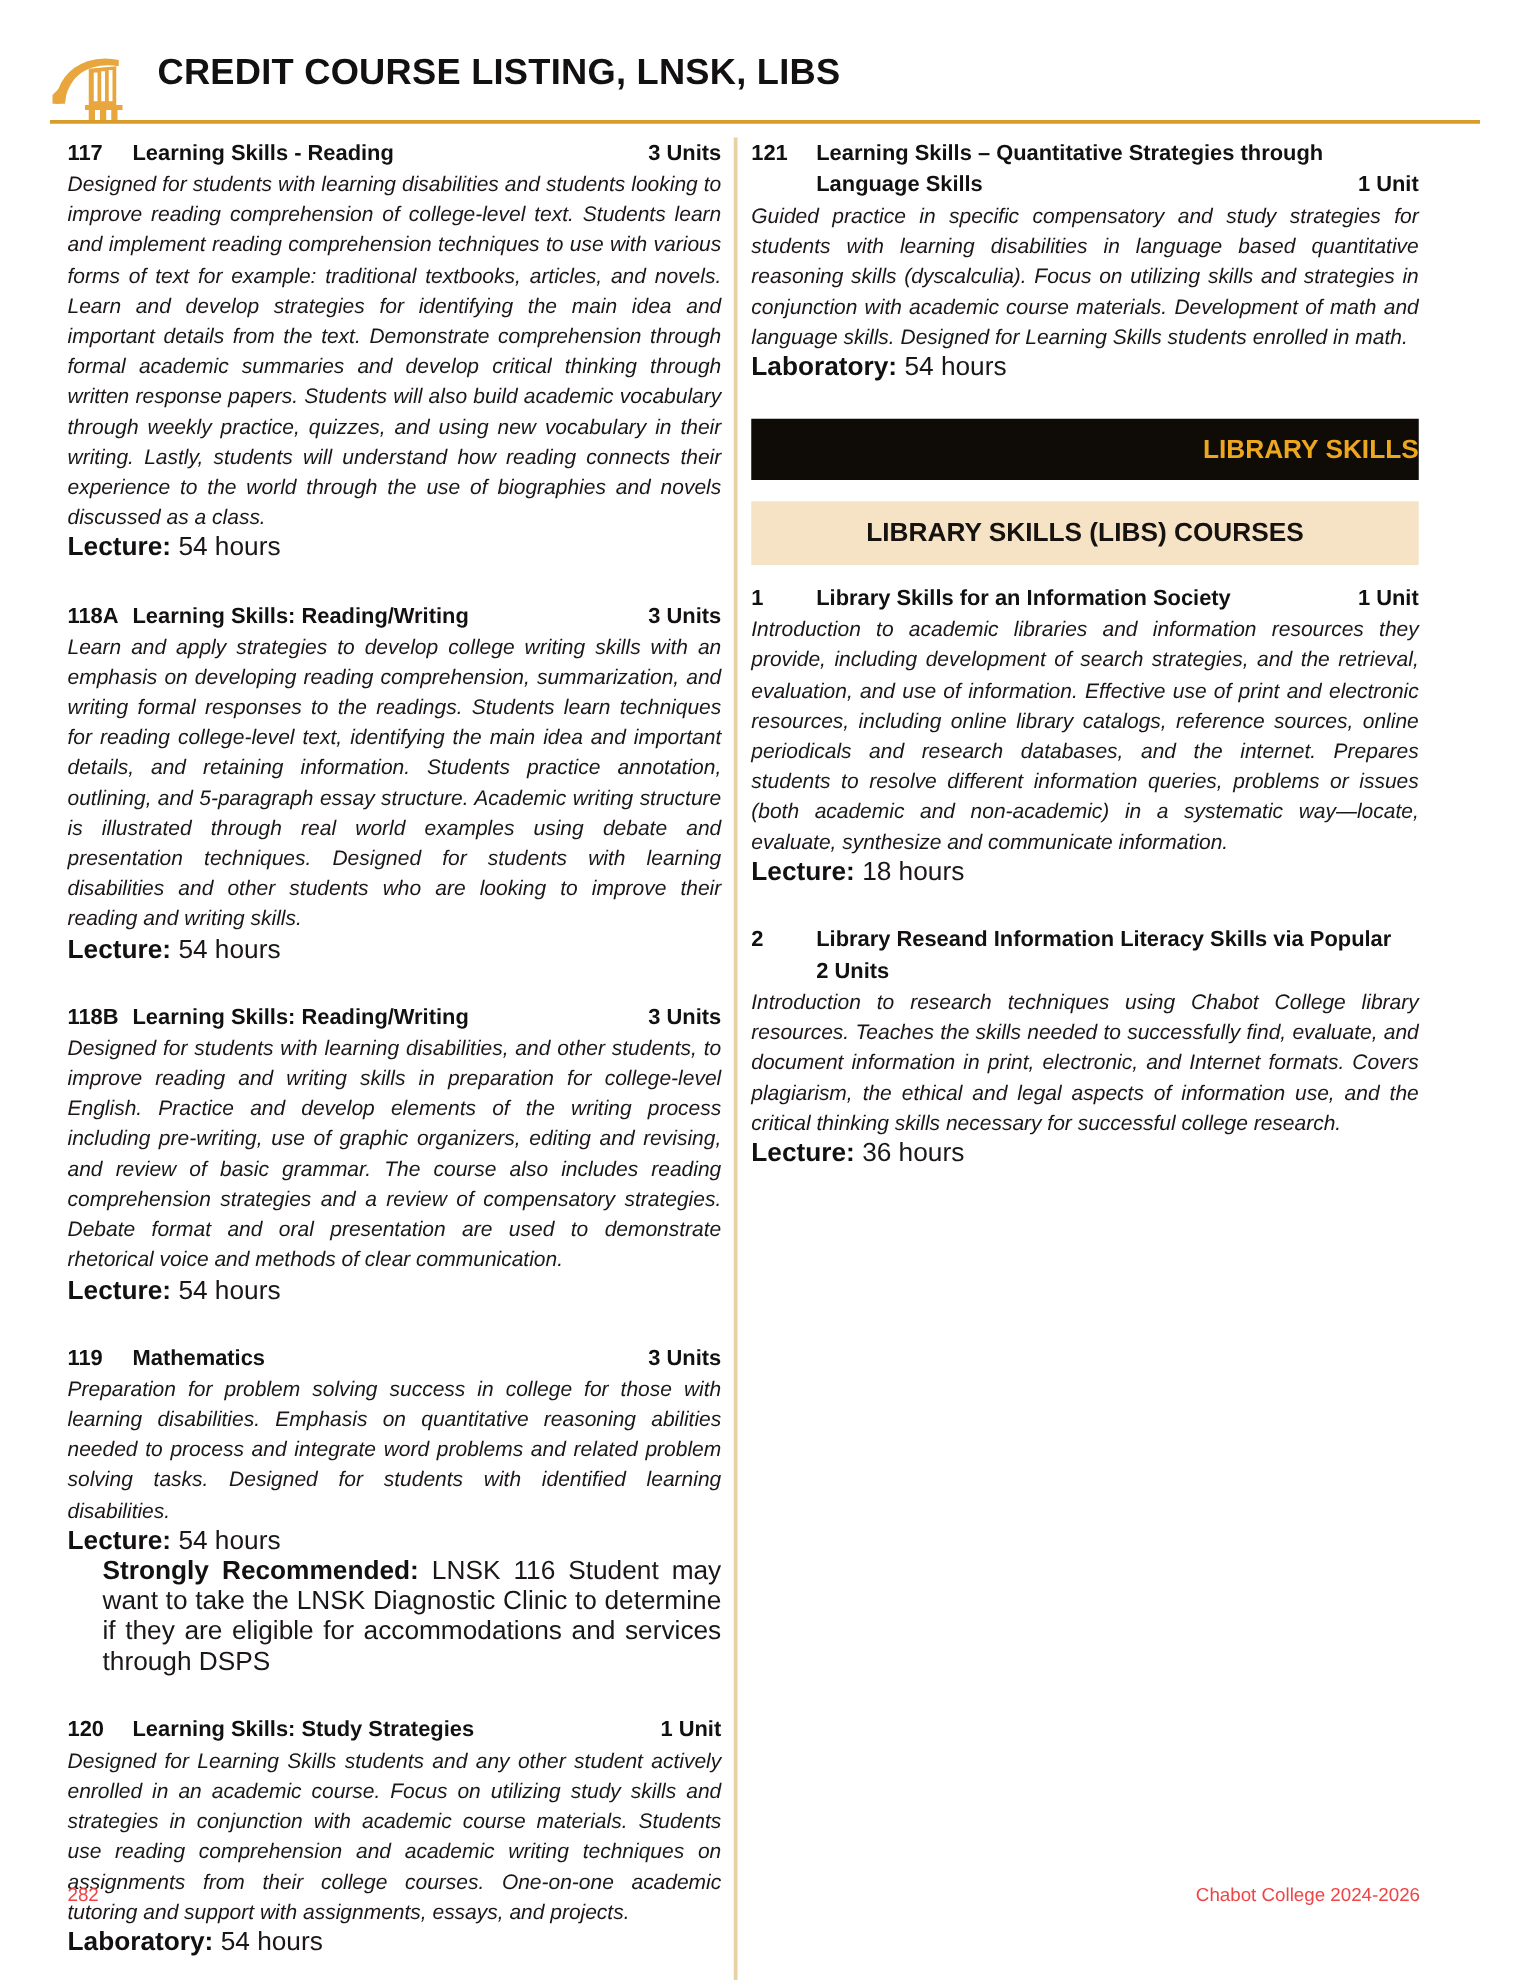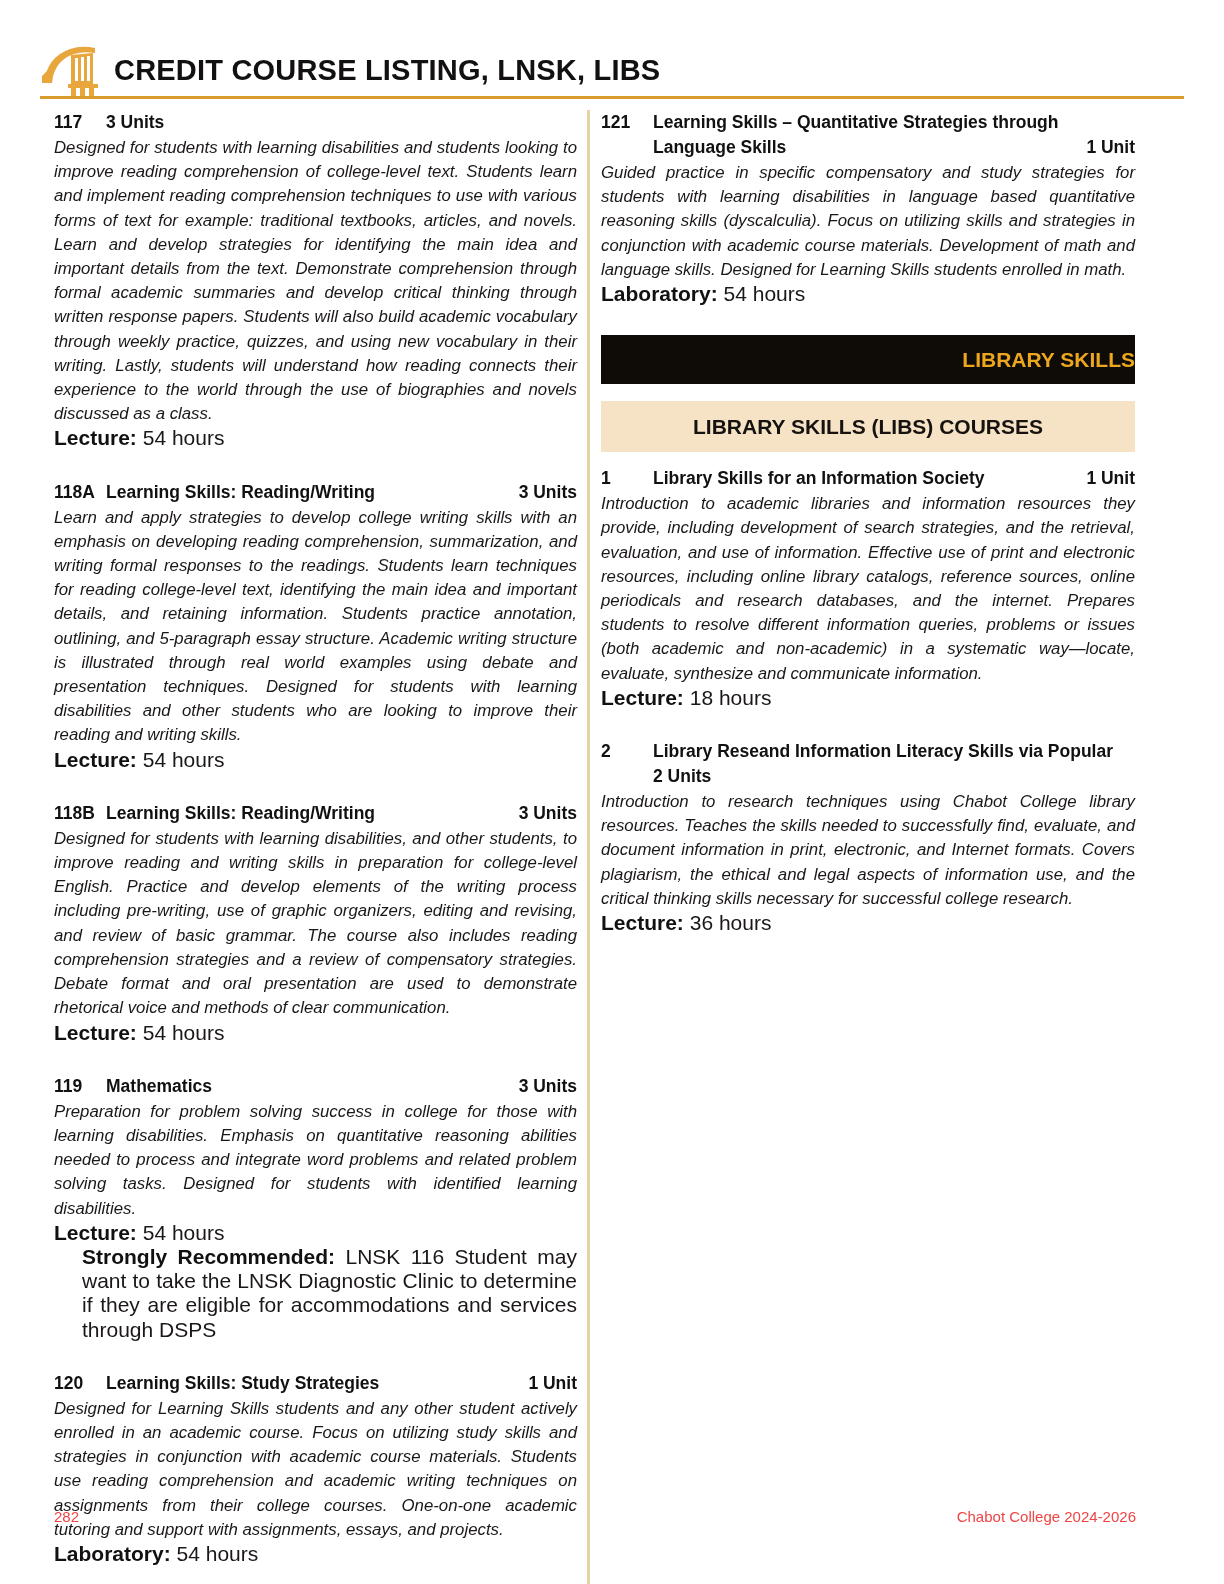--- a/index.html
+++ b/index.html
@@ -9,21 +9,21 @@
     font-family: "Liberation Sans", sans-serif;
     color: #1b1718;
     --gold: #d89c2a;
     --tan: #e6d2a2;
     --bannerBlack: #0f0b07;
     --bannerGold: #eda71f;
     --beige: #f6e3c5;
   }
 
   .page-header { position: absolute; top: 42px; left: 40px; right: 40px; }
-  .header-row { display: flex; align-items: center; gap: 8px; }
+  .header-row { display: flex; gap: 20px; }
   .logo { width: 66px; height: 56px; flex: none; }
   h1.page-title { font-size: 29px; font-weight: bold; color: #121010; letter-spacing: 0.2px; }
   .gold-rule { position: absolute; top: 96px; left: 40px; right: 40px; height: 3px; background: var(--gold); }
 
   .columns { position: absolute; top: 110px; left: 54px; display: flex; }
   .col-left  { width: 523px; flex: none; }
   .col-divider { width: 3px; flex: none; margin-left: 10px; background: var(--tan); min-height: 1384px; }
   .col-right { width: 534px; flex: none; margin-left: 11px; }
 
   .course { margin-bottom: 29px; }
@@ -77,20 +77,21 @@
 </header>
 
 <div class="gold-rule"></div>
 
 <main class="columns">
   <section class="col-left">
       <article class="course">
         <div class="course-head">
           <div class="head-row">
             <span class="cnum">117</span>
+            <span class="ctitle">Learning Skills - Reading</span>
             <span class="cunits">3 Units</span>
           </div>
         </div>
         <p class="cdesc">Designed for students with learning disabilities and students looking to improve reading comprehension of college-level text. Students learn and implement reading comprehension techniques to use with various forms of text for example: traditional textbooks, articles, and novels. Learn and develop strategies for identifying the main idea and important details from the text. Demonstrate comprehension through formal academic summaries and develop critical thinking through written response papers. Students will also build academic vocabulary through weekly practice, quizzes, and using new vocabulary in their writing. Lastly, students will understand how reading connects their experience to the world through the use of biographies and novels discussed as a class.</p>
         <p class="cmeta"><strong>Lecture:</strong> <span>54 hours</span></p>
       </article>
       <article class="course">
         <div class="course-head">
           <div class="head-row">
             <span class="cnum">118A</span>

